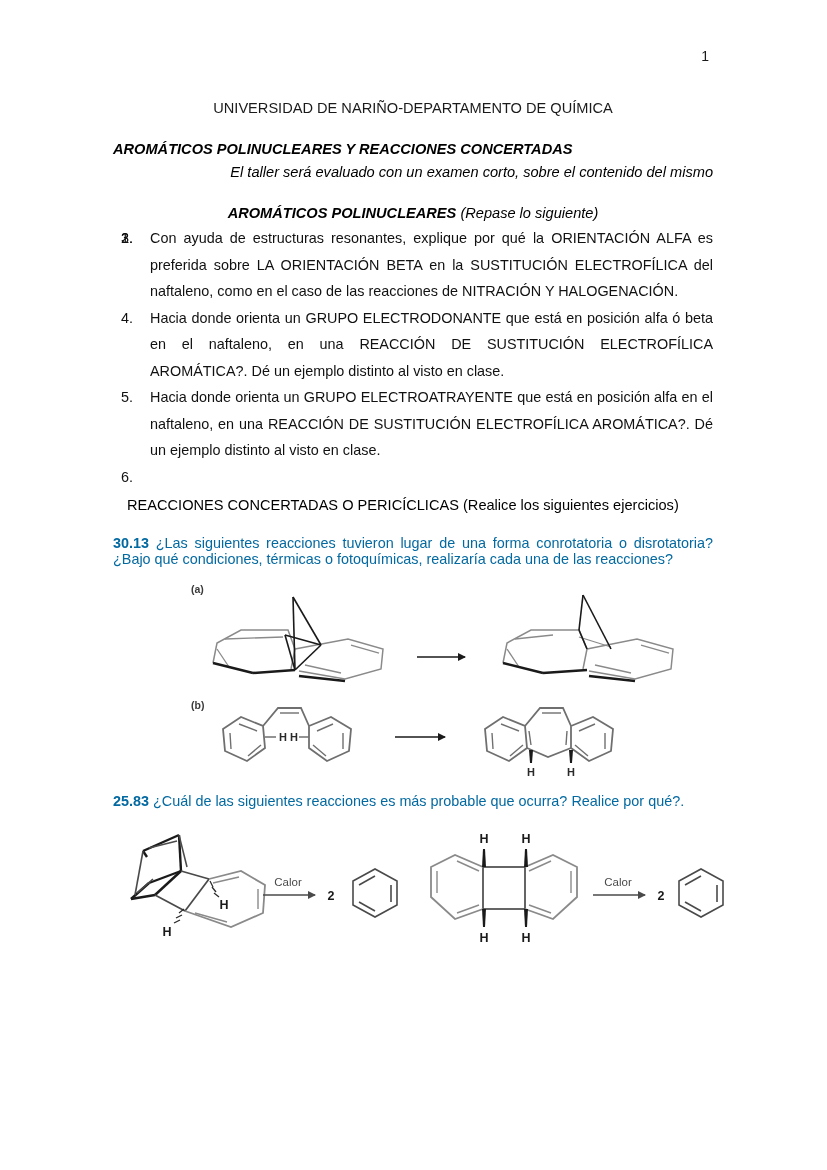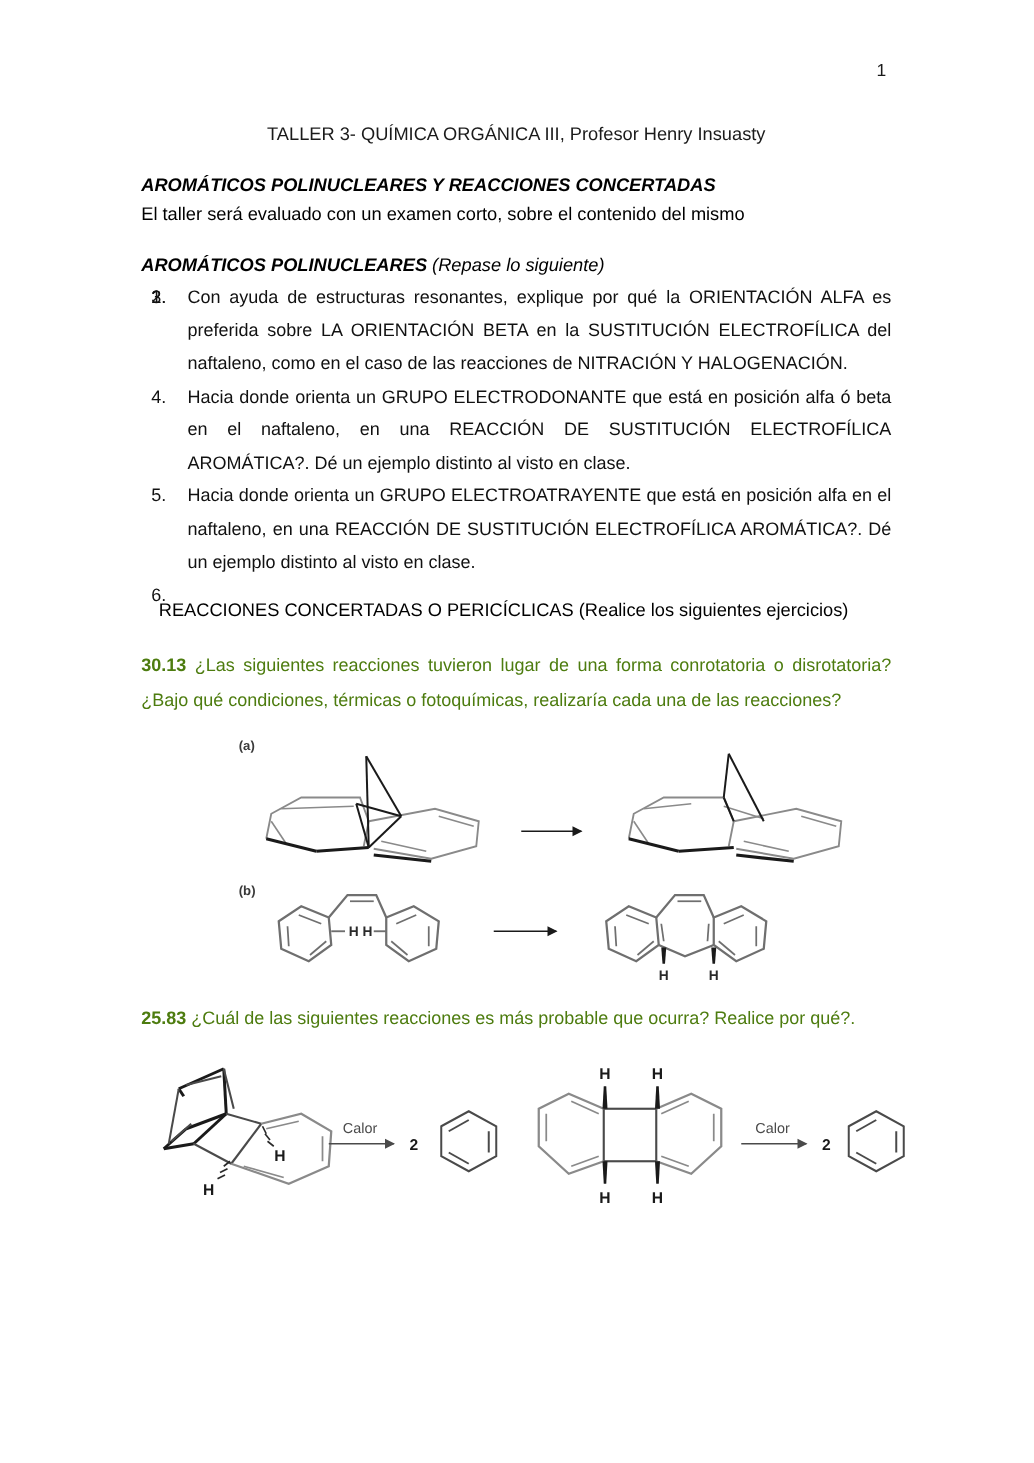--- a/index.html
+++ b/index.html
@@ -40,40 +40,42 @@
   .gap-sm { height: 14px; }
   .gap-md { height: 18px; }
   .title-bi {
     font-size: 14.6px;
     font-weight: bold;
     font-style: italic;
     line-height: 23px;
   }
   .subtitle-i {
     font-size: 14.6px;
-    text-align: left;
+    font-style: italic;
+    text-align: right;
     line-height: 23px;
   }
   .section-head {
     font-size: 14.6px;
-    text-align: left;
+    text-align: center;
     line-height: 23px;
   }
   .section-head .bi {
     font-weight: bold;
     font-style: italic;
   }
   .section-head .plain-i {
     font-style: italic;
   }
   .section-head-left {
     font-size: 14.6px;
     text-align: left;
     line-height: 23px;
     padding-left: 14px;
+    margin-top: 16px;
   }
   ol.qlist {
     list-style: none;
     margin: 0;
     padding: 0;
   }
   ol.qlist li {
     position: relative;
     padding-left: 37px;
     font-size: 14.4px;
@@ -84,24 +86,24 @@
   }
   ol.qlist li .num {
     position: absolute;
     left: 8px;
     top: 0;
     width: 22px;
     text-align: left;
   }
   p.para {
     font-size: 14.4px;
-    line-height: 28px;
+    line-height: 16px;
     text-align: justify;
     margin: 0;
-    color: #4d7c0f;
+    color: #0369a1;
   }
   p.para .lead {
     font-weight: bold;
   }
   .fig {
     position: relative;
   }
   .fig-label {
     font-size: 10.5px;
     font-weight: bold;
@@ -111,21 +113,21 @@
 </style>
 </head>
 <body>
 
 <div class="page">
 
   <div class="page-number">1</div>
 
   <div class="content">
 
-    <div class="hdr-line">TALLER 3- QUÍMICA ORGÁNICA III, Profesor Henry Insuasty</div>
+    <div class="hdr-line">UNIVERSIDAD DE NARIÑO-DEPARTAMENTO DE QUÍMICA</div>
 
     <div class="gap-md"></div>
 
     <div class="title-bi">AROMÁTICOS POLINUCLEARES Y REACCIONES CONCERTADAS</div>
     <div class="subtitle-i">El taller será evaluado con un examen corto, sobre el contenido del mismo</div>
 
     <div class="gap-md"></div>
 
     <div class="section-head">
       <span class="bi">AROMÁTICOS POLINUCLEARES</span><span class="plain-i"> (Repase lo siguiente)</span>

